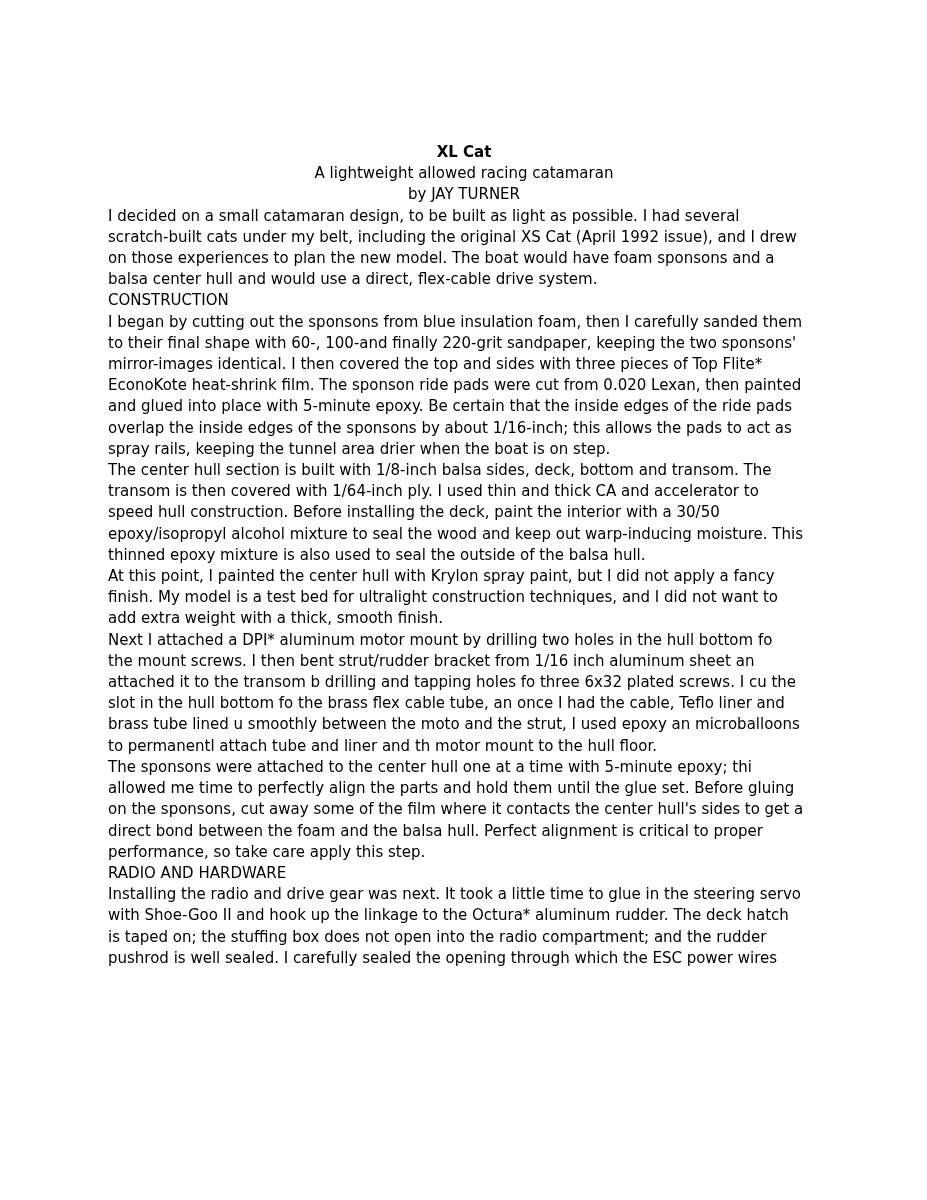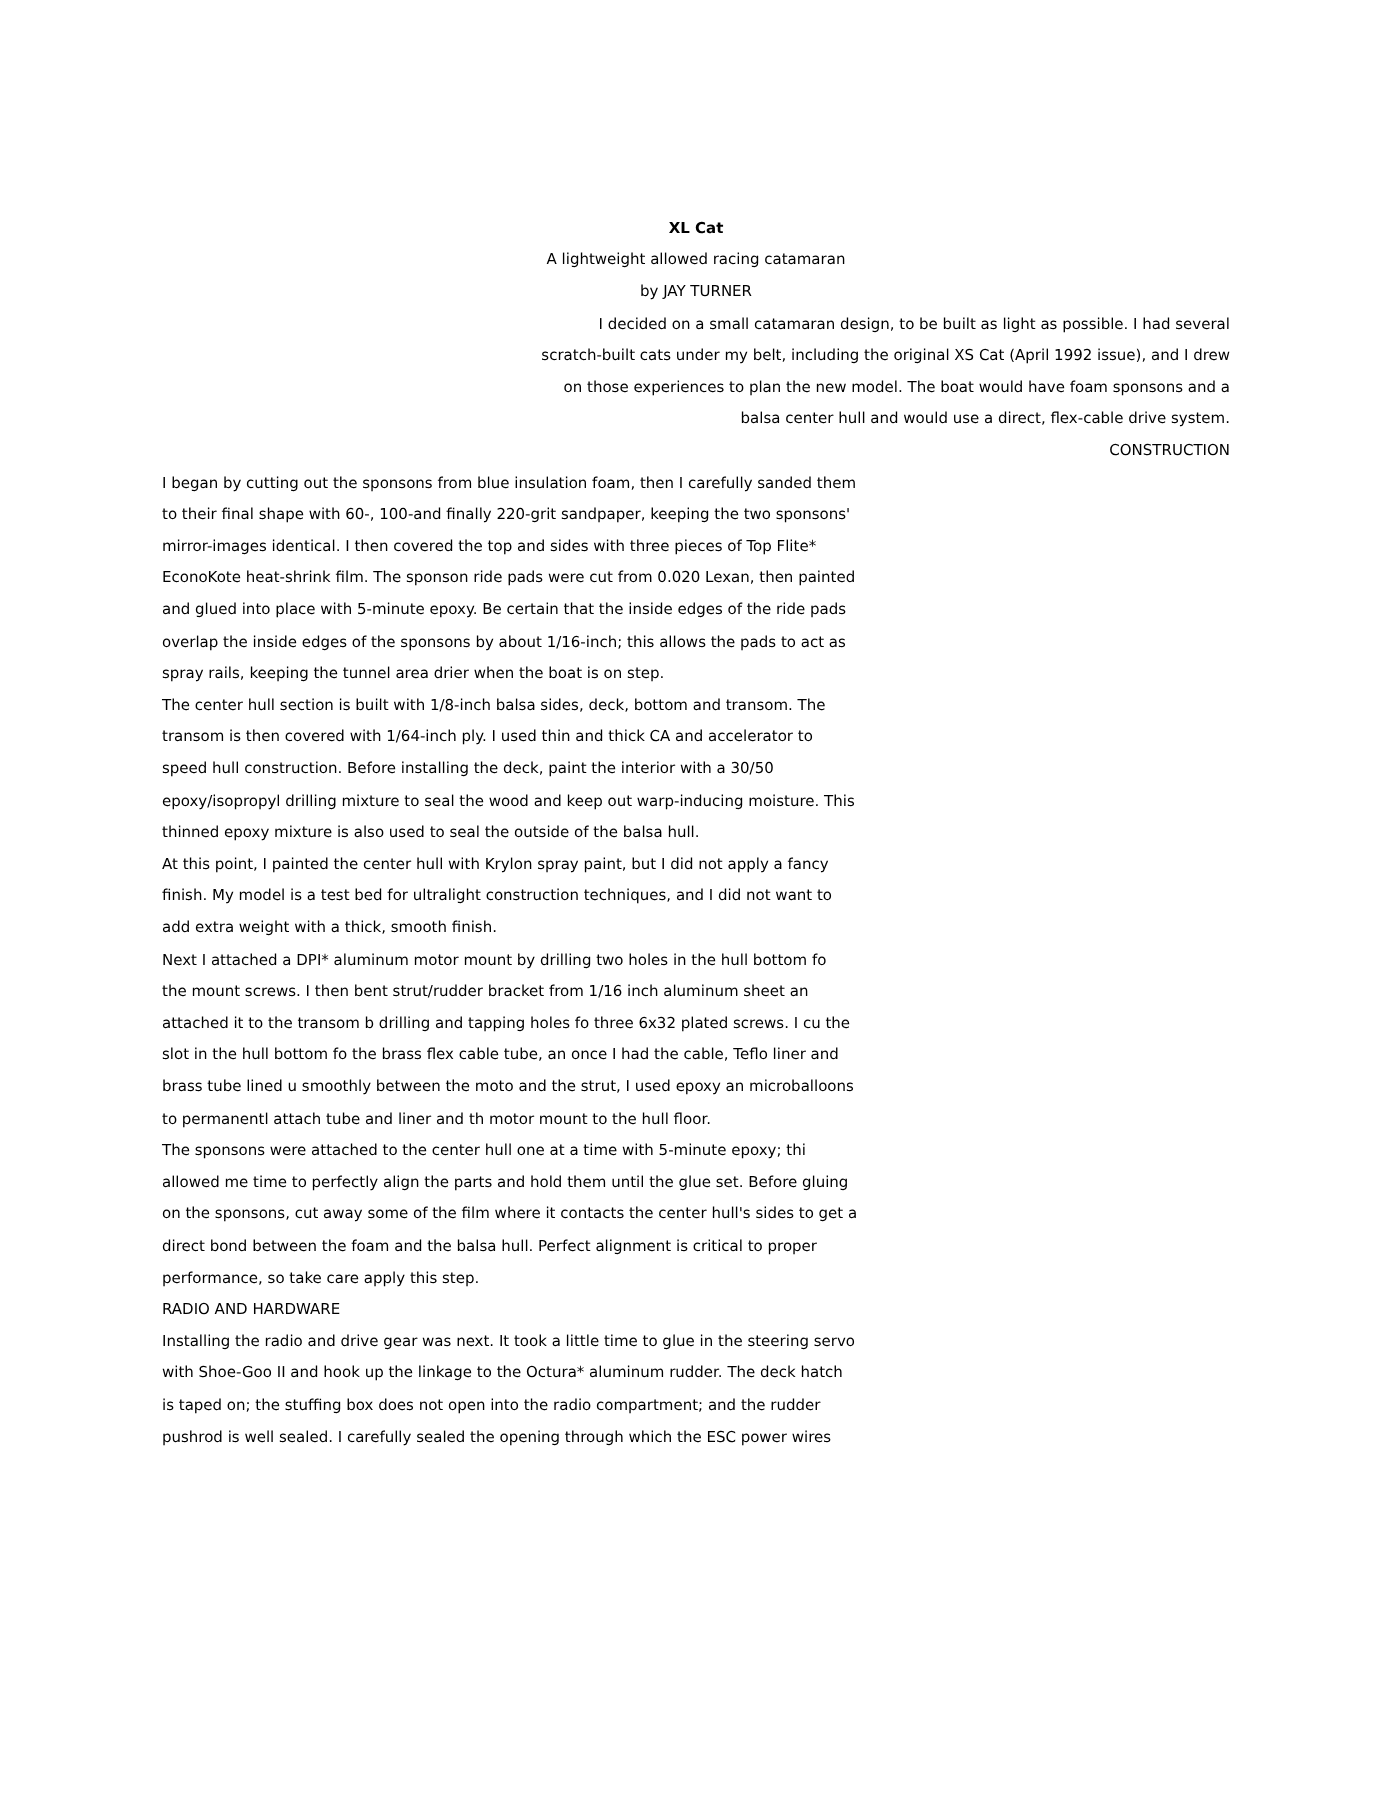--- a/index.html
+++ b/index.html
@@ -18,29 +18,28 @@
     background: #ffffff;
     color: #000000;
     font-family: "DejaVu Sans", sans-serif;
     overflow: hidden;
   }
   .content {
     position: absolute;
     left: 108px;
     top: 142px;
     width: 712px;
-    font-size: 10px;
+    font-size: 15px;
     line-height: 21.2px;
     letter-spacing: 0;
   }
   .block {
   }
   .block.tight {
     margin-top: 0;
-    text-align: right;
   }
   .block.center {
     text-align: center;
   }
   .block.bold {
     font-weight: bold;
   }
   .line {
     white-space: pre;
   }
@@ -77,21 +76,21 @@
         <div class="line">mirror-images identical. I then covered the top and sides with three pieces of Top Flite*</div>
         <div class="line">EconoKote heat-shrink film. The sponson ride pads were cut from 0.020 Lexan, then painted</div>
         <div class="line">and glued into place with 5-minute epoxy. Be certain that the inside edges of the ride pads</div>
         <div class="line">overlap the inside edges of the sponsons by about 1/16-inch; this allows the pads to act as</div>
         <div class="line">spray rails, keeping the tunnel area drier when the boat is on step.</div>
       </div>
       <div class="block para">
         <div class="line">The center hull section is built with 1/8-inch balsa sides, deck, bottom and transom. The</div>
         <div class="line">transom is then covered with 1/64-inch ply. I used thin and thick CA and accelerator to</div>
         <div class="line">speed hull construction. Before installing the deck, paint the interior with a 30/50</div>
-        <div class="line">epoxy/isopropyl drilling mixture to seal the wood and keep out warp-inducing moisture. This</div>
+        <div class="line">epoxy/isopropyl alcohol mixture to seal the wood and keep out warp-inducing moisture. This</div>
         <div class="line">thinned epoxy mixture is also used to seal the outside of the balsa hull.</div>
       </div>
       <div class="block para">
         <div class="line">At this point, I painted the center hull with Krylon spray paint, but I did not apply a fancy</div>
         <div class="line">finish. My model is a test bed for ultralight construction techniques, and I did not want to</div>
         <div class="line">add extra weight with a thick, smooth finish.</div>
       </div>
       <div class="block para">
         <div class="line">Next I attached a DPI* aluminum motor mount by drilling two holes in the hull bottom fo</div>
         <div class="line">the mount screws. I then bent strut/rudder bracket from 1/16 inch aluminum sheet an</div>

